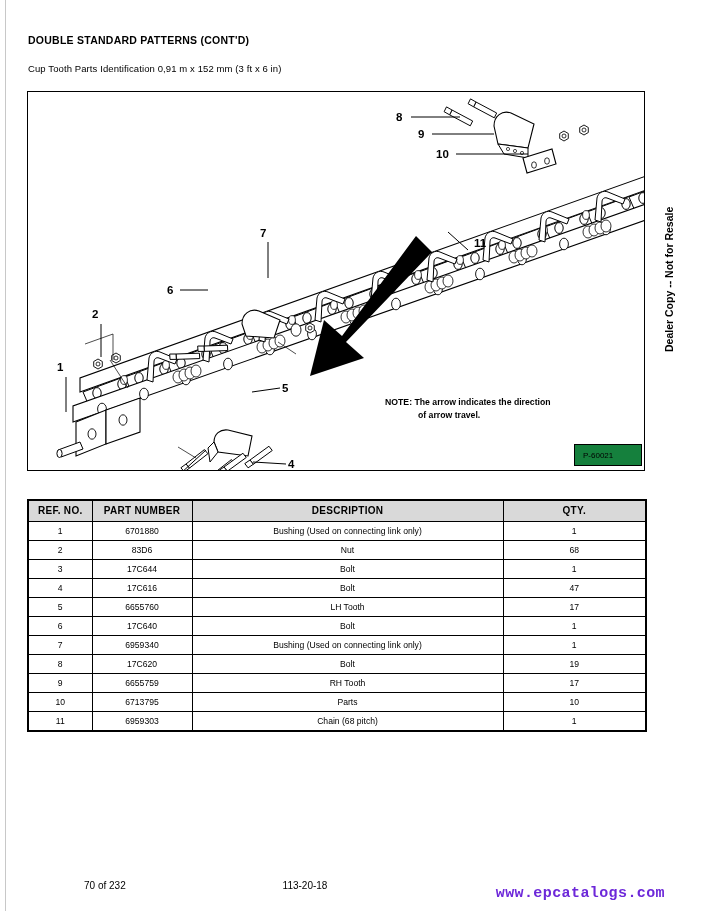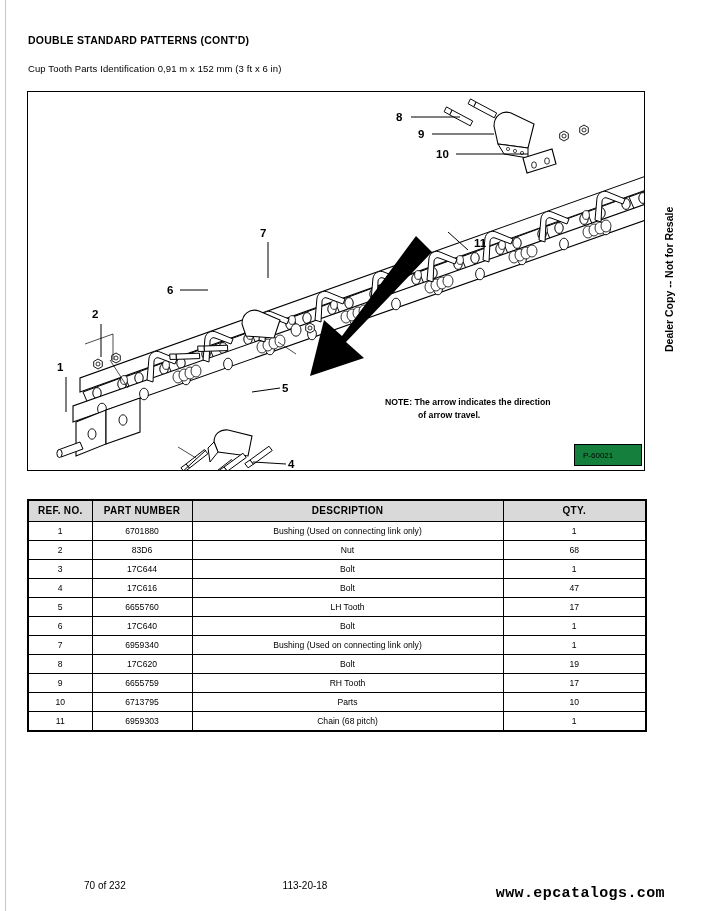--- a/index.html
+++ b/index.html
@@ -152,21 +152,21 @@
     font-size: 8px;
     font-weight: bold;
     margin-top: 35px;
   }
   .watermark {
     position: absolute;
     right: 40px; top: 885px;
     font-family: "Liberation Mono", monospace;
     font-size: 15px;
     font-weight: bold;
-    color: #000000;
+    color: #6d28d9;
     letter-spacing: 0.4px;
     white-space: nowrap;
   }
 
   
 </style>
 </head>
 <body>
 
 <div class="page-edge-rule"></div>

